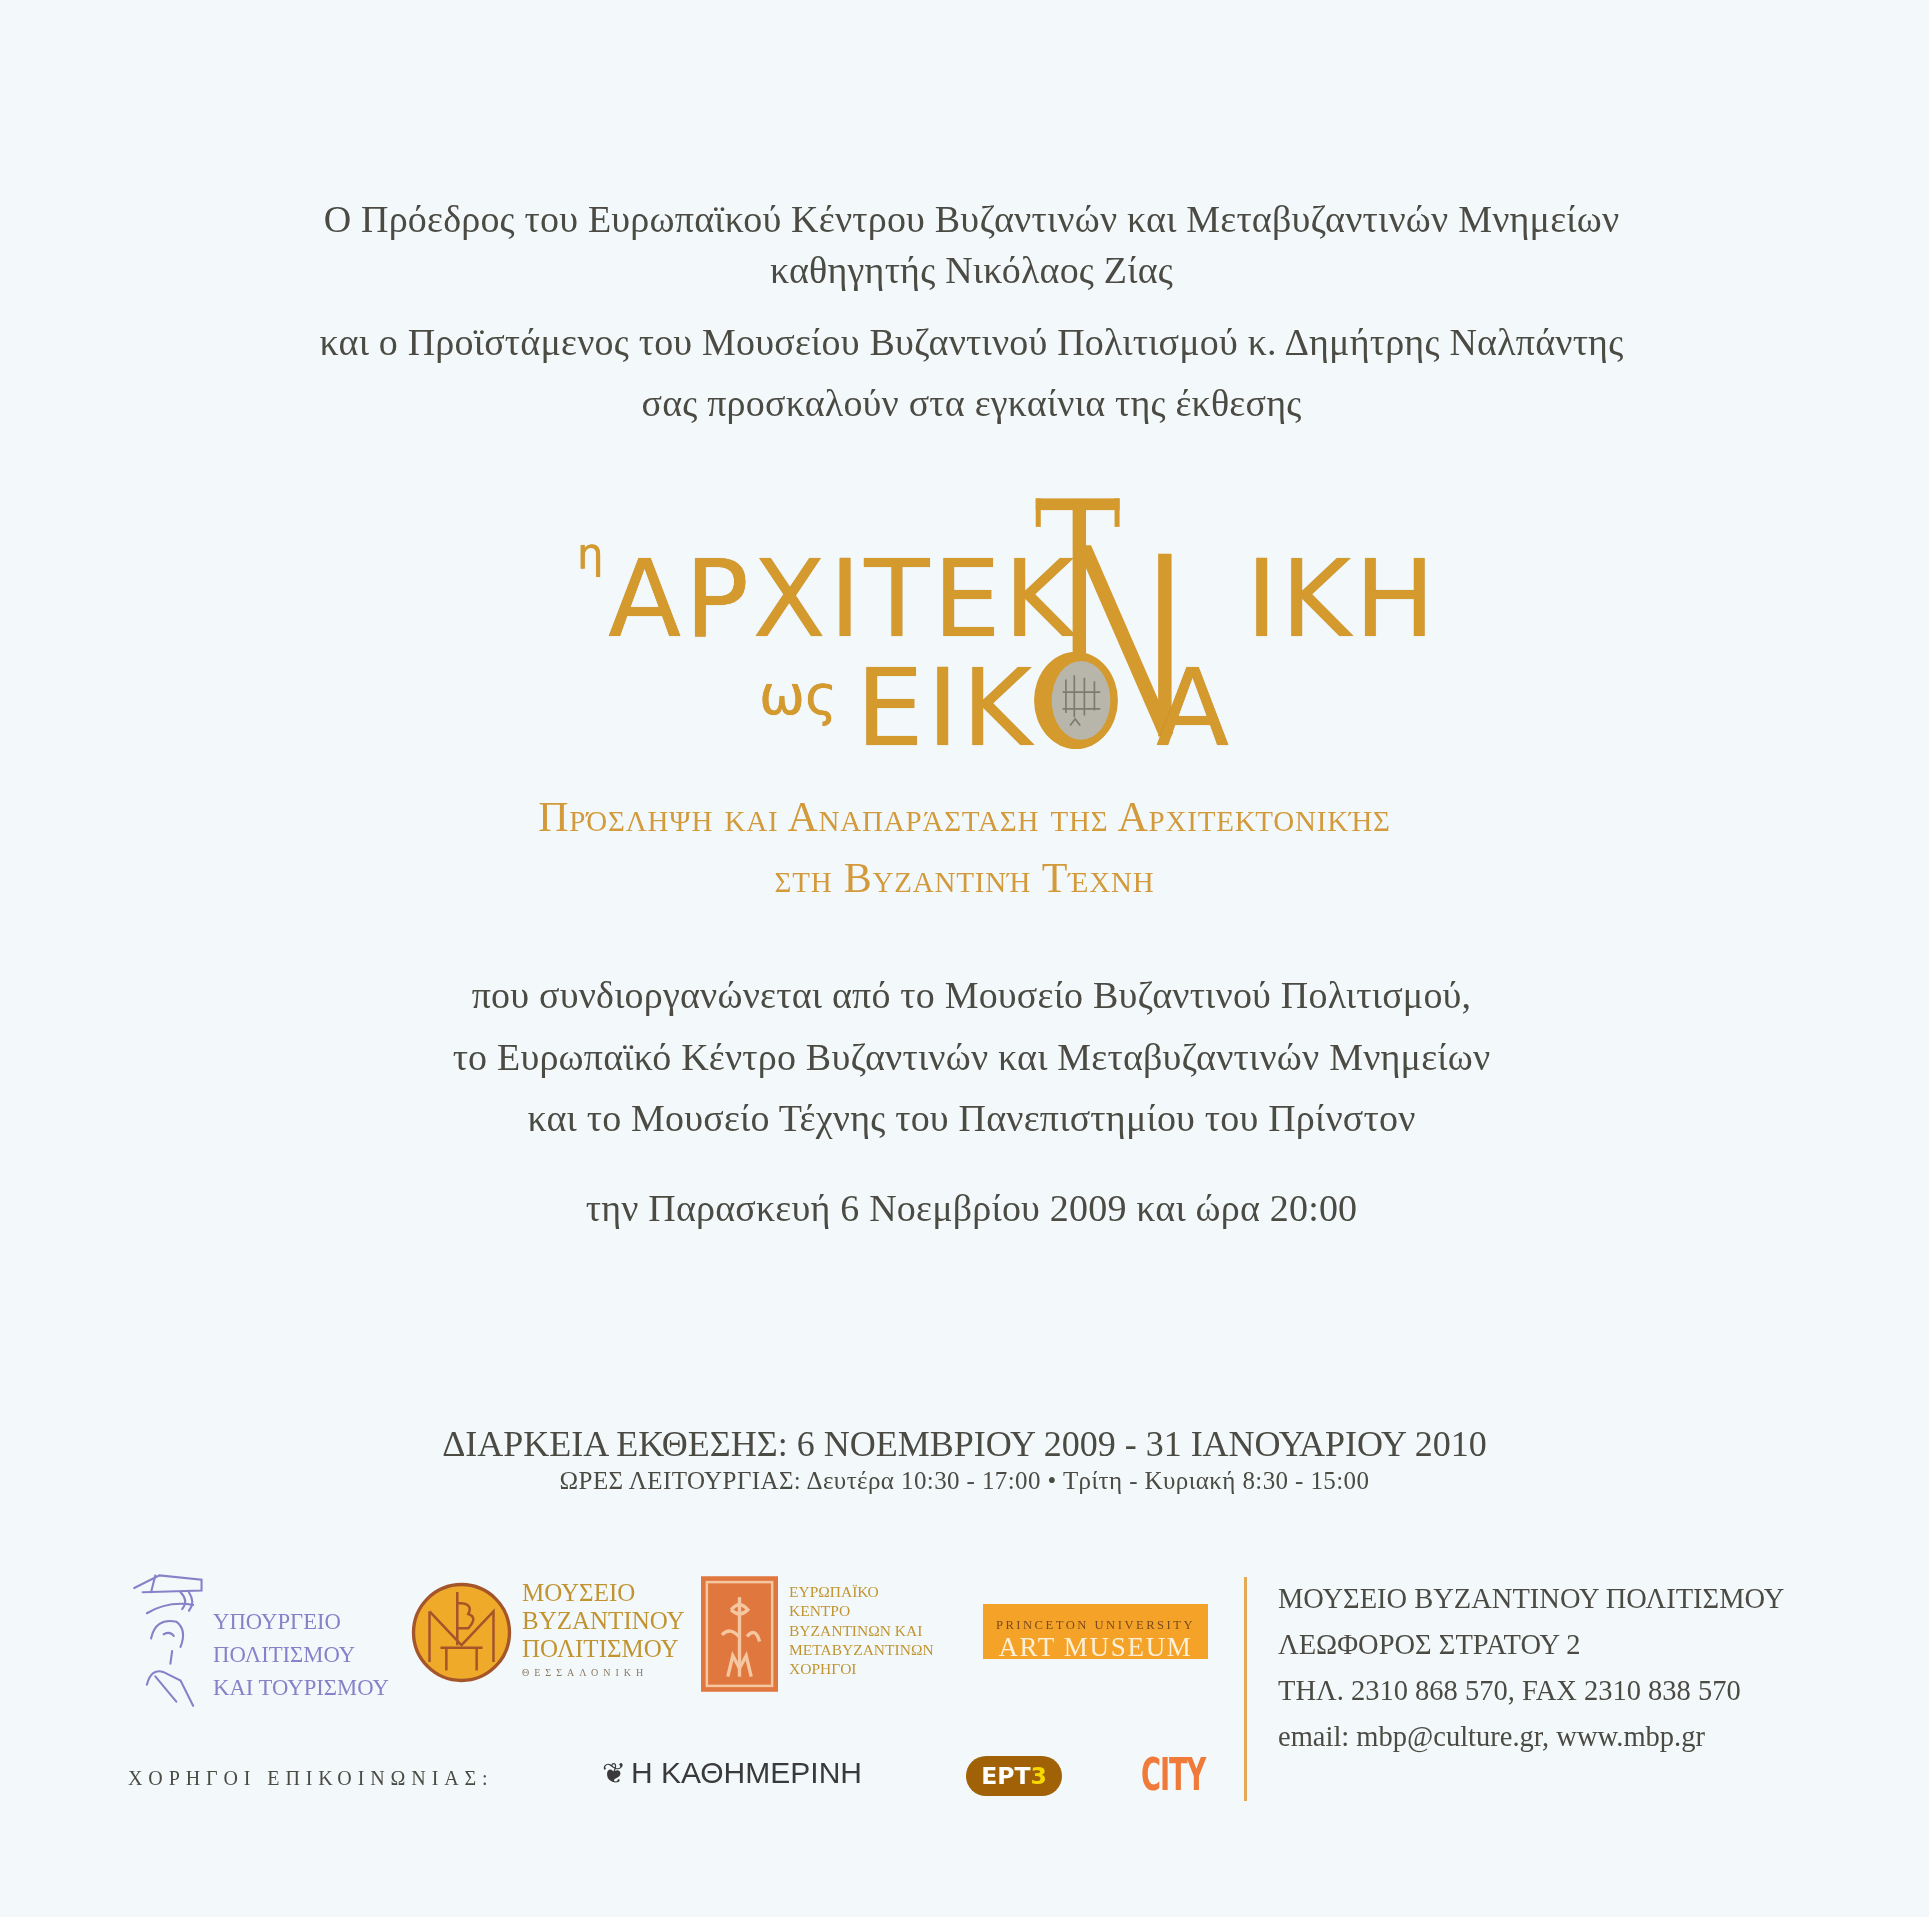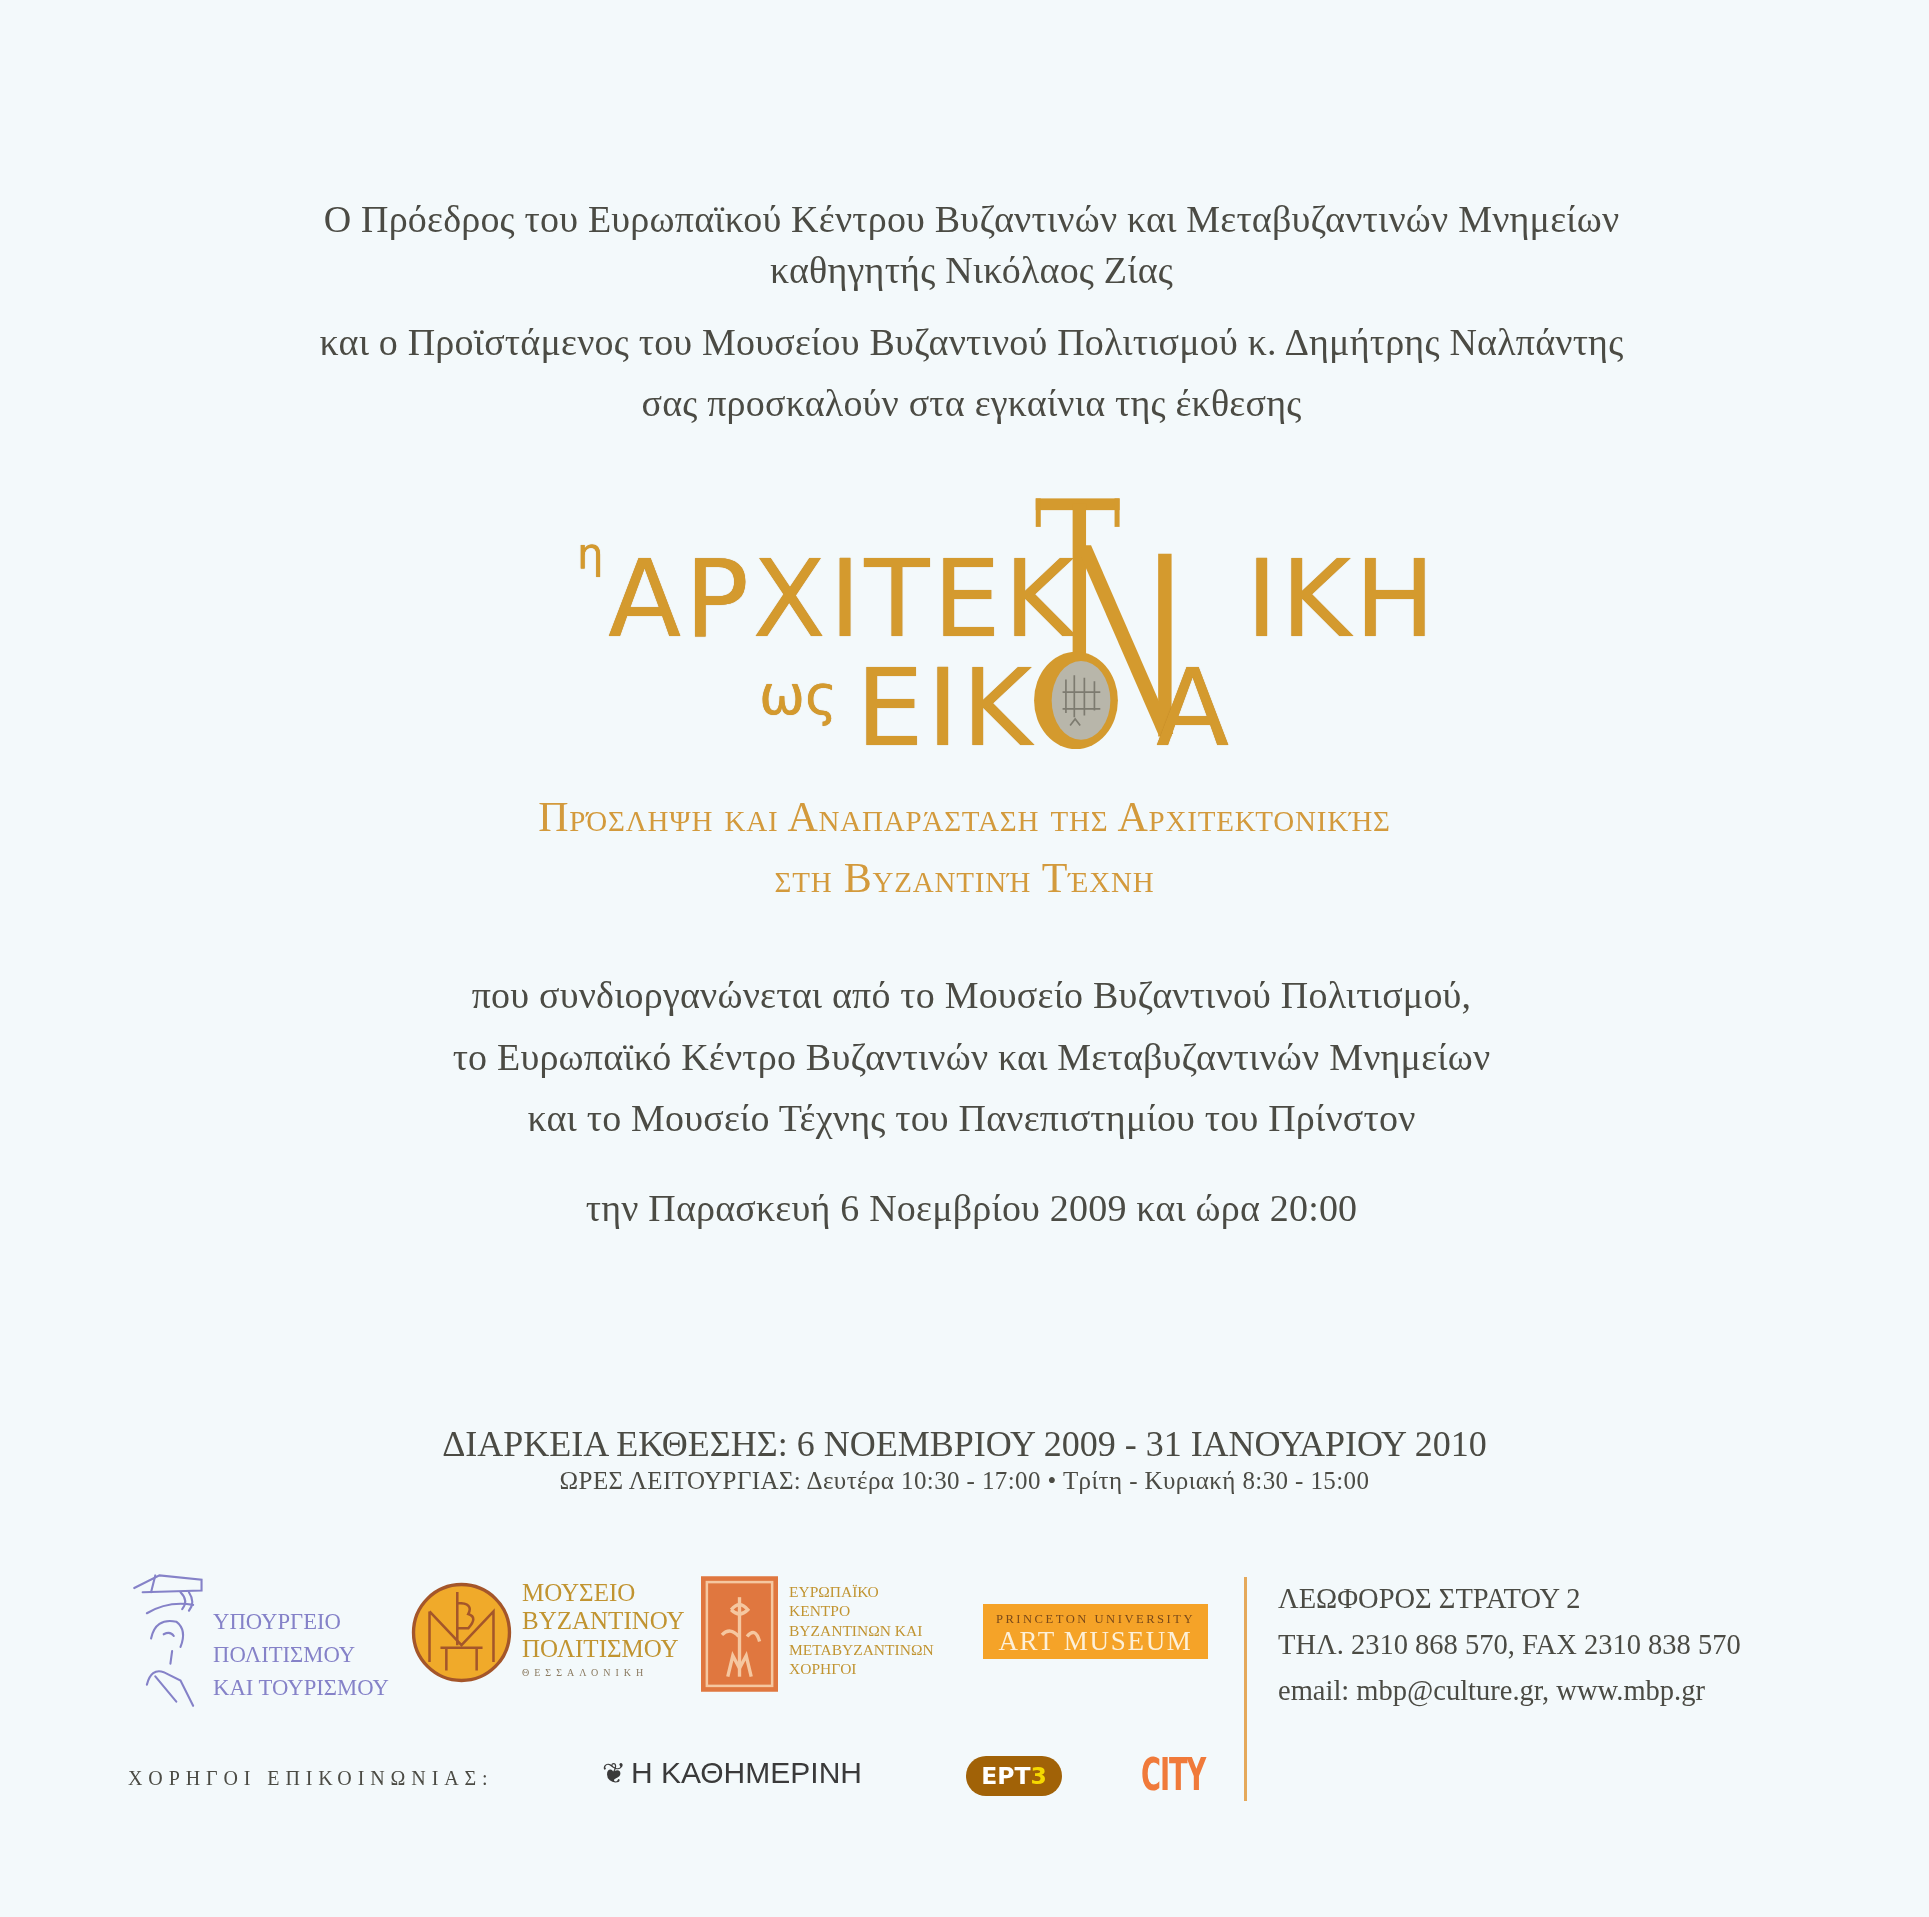--- a/index.html
+++ b/index.html
@@ -136,27 +136,28 @@
 </svg>
 <div class="abs logo-text-gold-sm" style="left:789px;top:1582px;">
   <div>ΕΥΡΩΠΑΪΚΟ</div>
   <div>ΚΕΝΤΡΟ</div>
   <div>ΒΥΖΑΝΤΙΝΩΝ ΚΑΙ</div>
   <div>ΜΕΤΑΒΥΖΑΝΤΙΝΩΝ</div>
   <div>ΧΟΡΗΓΟΙ</div>
 </div>
 
 <div class="abs" style="left:983px;top:1604px;width:225px;height:55px;background:#f5a328;text-align:center;">
-  <div style="font-family:'Liberation Serif',serif;font-size:12.6px;letter-spacing:2.5px;color:#7a4a1a;padding-top:8px;">PRINCETON UNIVERSITY</div>
+  <div style="font-family:'Liberation Serif',serif;font-size:12.6px;letter-spacing:2.5px;color:#7a4a1a;padding-top:14px;">PRINCETON UNIVERSITY</div>
   <div style="font-family:'Liberation Serif',serif;font-size:27px;letter-spacing:1.7px;color:#fdf0d8;line-height:28.5px;">ART MUSEUM</div>
 </div>
 
 <div class="abs" style="left:1244px;top:1577px;width:3.4px;height:224px;background:#e5a95a;"></div>
 
 <div class="abs contact" style="left:1278px;top:1576px;">
+  <div>ΜΟΥΣΕΙΟ ΒΥΖΑΝΤΙΝΟΥ ΠΟΛΙΤΙΣΜΟΥ</div>
   <div>ΛΕΩΦΟΡΟΣ ΣΤΡΑΤΟΥ 2</div>
   <div>ΤΗΛ. 2310 868 570, FAX 2310 838 570</div>
   <div>email: mbp@culture.gr, www.mbp.gr</div>
 </div>
 
 <div class="abs sponsor-label" style="left:128px;top:1767px;">ΧΟΡΗΓΟΙ ΕΠΙΚΟΙΝΩΝΙΑΣ:</div>
 
 <div class="abs" style="left:602px;top:1756px;display:flex;align-items:center;">
   <span style="font-size:28.5px;color:#3a3a3a;margin-right:5px;">❦</span>
   <span style="font-family:'Liberation Sans',sans-serif;font-size:30px;color:#3a3a3a;">Η ΚΑΘΗΜΕΡΙΝΗ</span>

